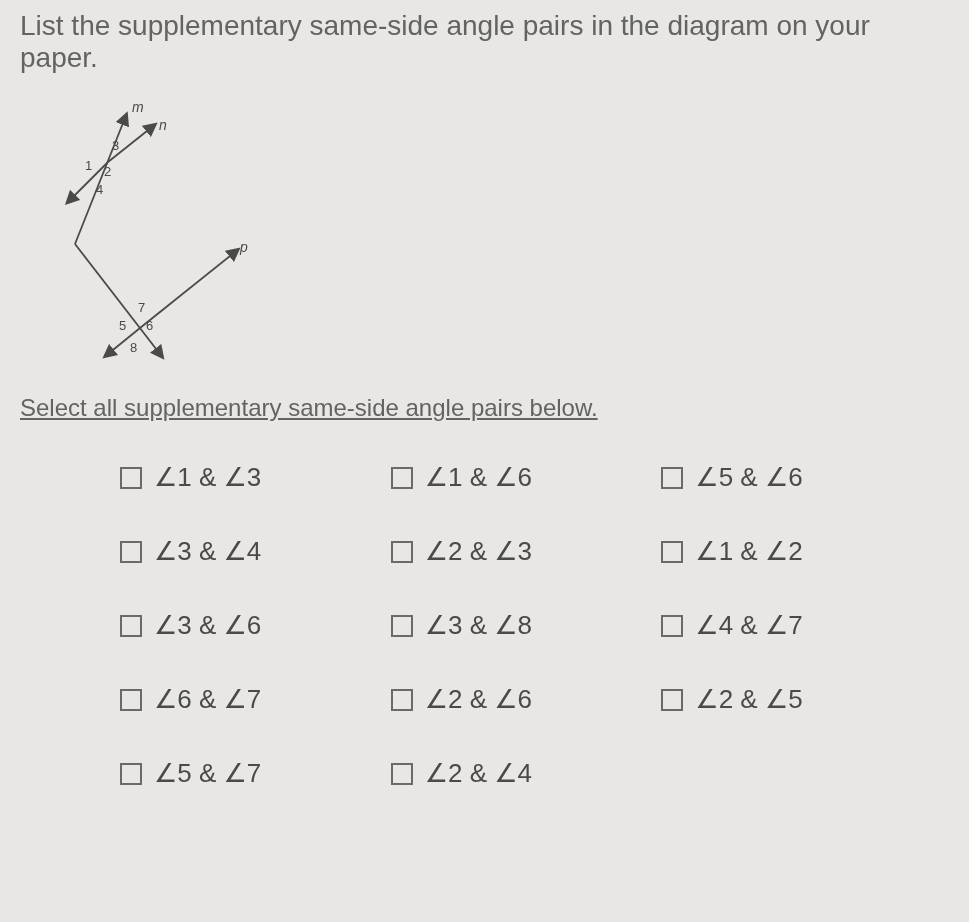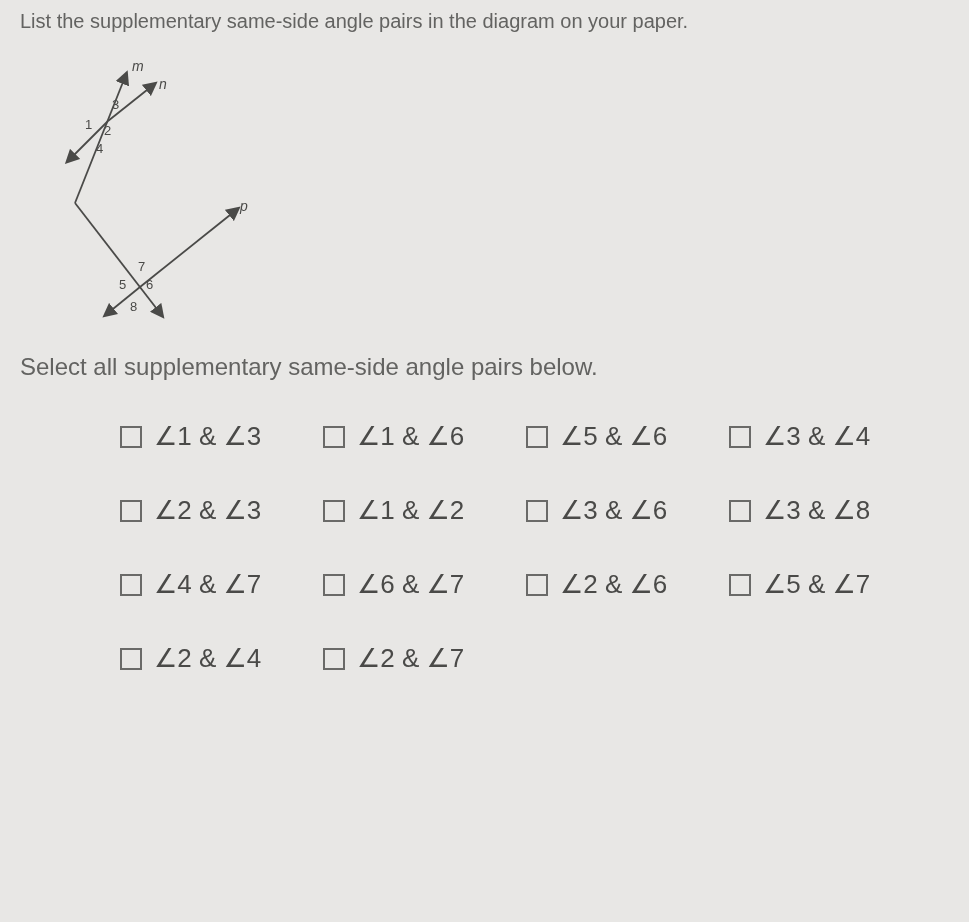--- a/index.html
+++ b/index.html
@@ -6,44 +6,45 @@
     body {
       width: 969px;
       height: 922px;
       background: #e8e7e5;
       font-family: Arial, Helvetica, sans-serif;
       color: #5a5a58;
       padding: 10px 20px 20px 20px;
       position: relative;
     }
     .title {
-      font-size: 20px;
+      font-size: 28px;
       font-weight: 400;
       color: #636361;
       margin-bottom: 20px;
     }
     .diagram-container {
       width: 220px;
       height: 280px;
       margin: 10px 0 10px 40px;
       position: relative;
     }
     .diagram-container svg {
       width: 100%;
       height: 100%;
     }
     .subtitle {
       font-size: 24px;
       font-weight: 400;
       color: #636361;
       margin: 20px 0 40px 0;
+      text-decoration: underline;
     }
     .options-grid {
       display: grid;
-      grid-template-columns: repeat(4, 1fr);
+      grid-template-columns: repeat(3, 1fr);
       column-gap: 20px;
       row-gap: 34px;
       padding: 0 60px 0 100px;
       gap: 43px;
     }
     .option-item {
       display: flex;
       align-items: center;
       gap: 12px;
     }
@@ -142,23 +143,23 @@
   <div class="option-item">
     <div class="checkbox"></div>
     <span class="option-label">∠6 &amp; ∠7</span>
   </div>
   <div class="option-item">
     <div class="checkbox"></div>
     <span class="option-label">∠2 &amp; ∠6</span>
   </div>
   <div class="option-item">
     <div class="checkbox"></div>
+    <span class="option-label">∠2 &amp; ∠5</span>
+  </div>
+  <div class="option-item">
+    <div class="checkbox"></div>
     <span class="option-label">∠5 &amp; ∠7</span>
   </div>
   <div class="option-item">
     <div class="checkbox"></div>
     <span class="option-label">∠2 &amp; ∠4</span>
   </div>
-  <div class="option-item">
-    <div class="checkbox"></div>
-    <span class="option-label">∠2 &amp; ∠7</span>
-  </div>
 </div>
 
 </body></html>

